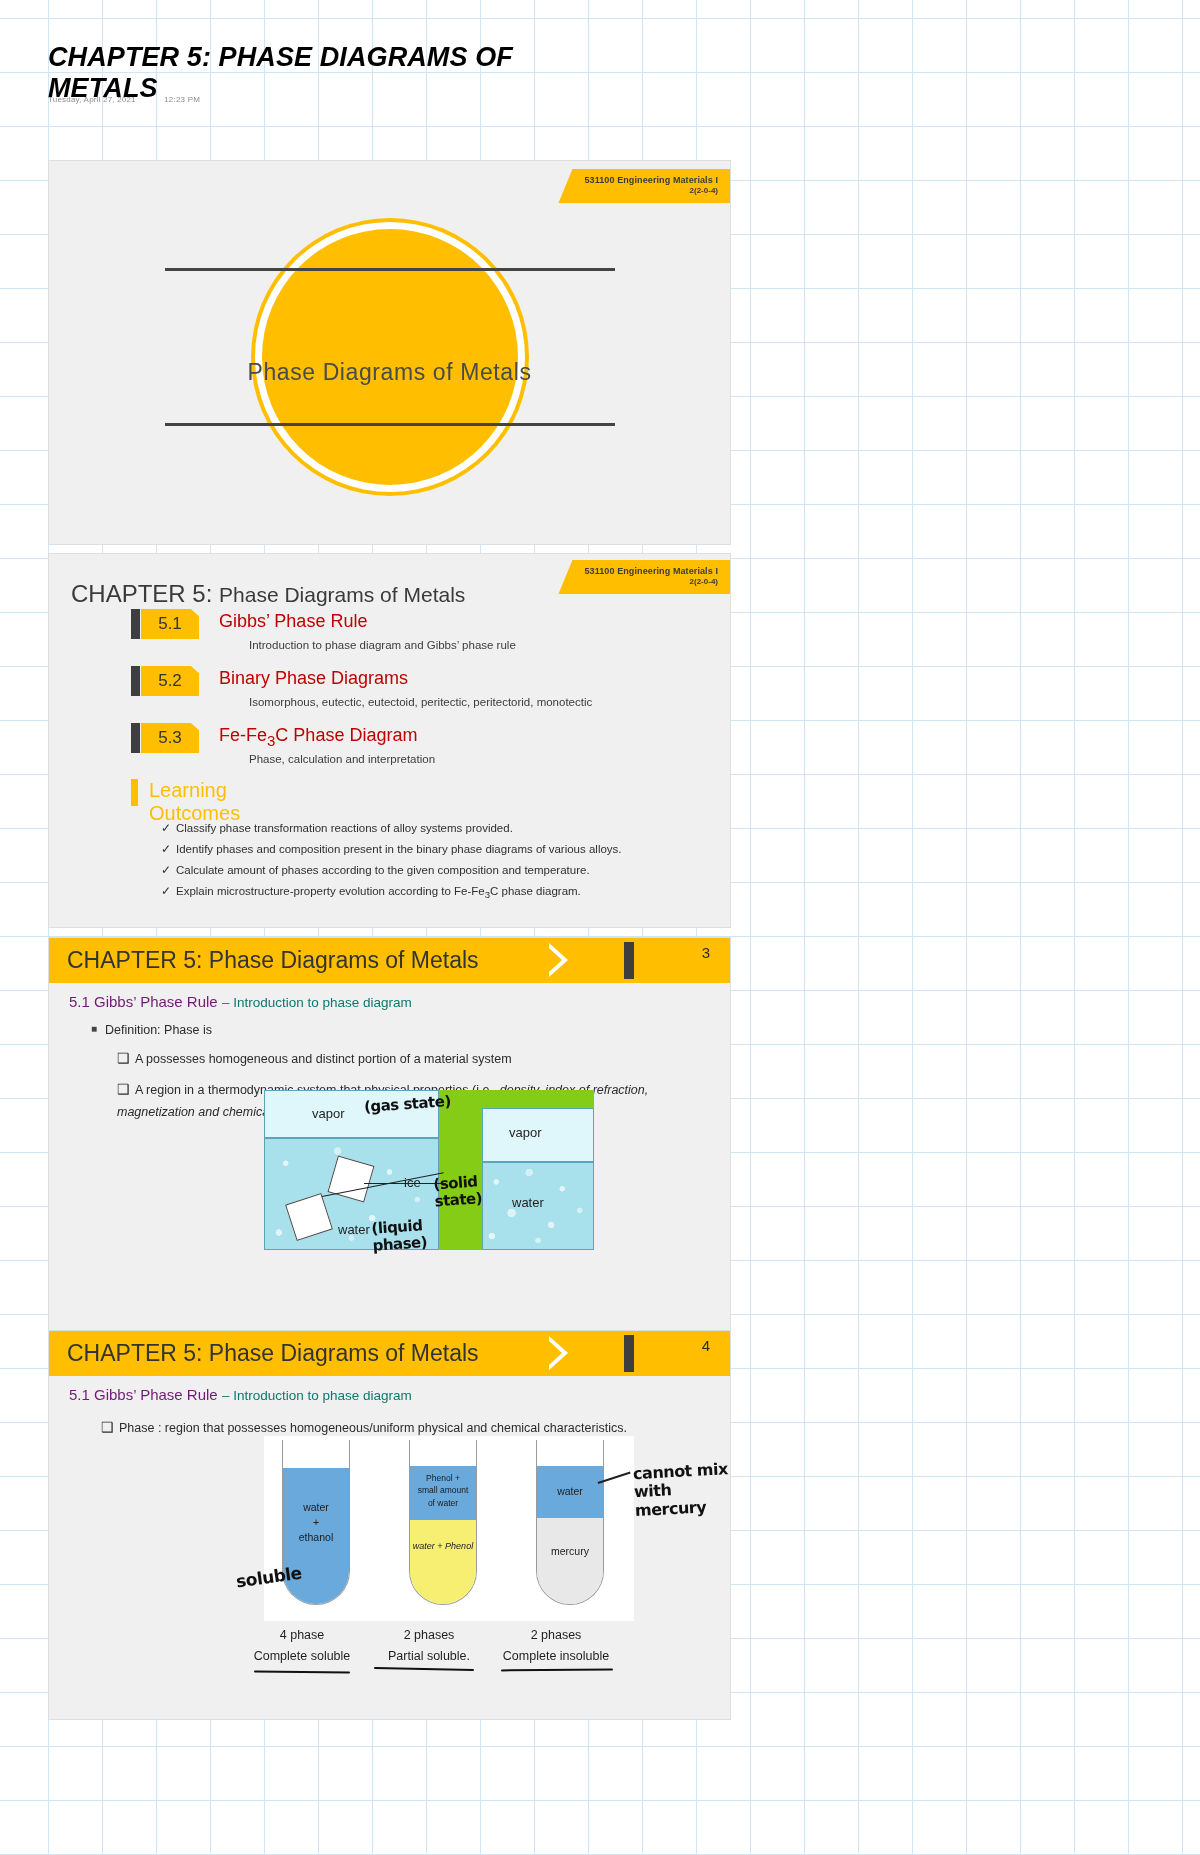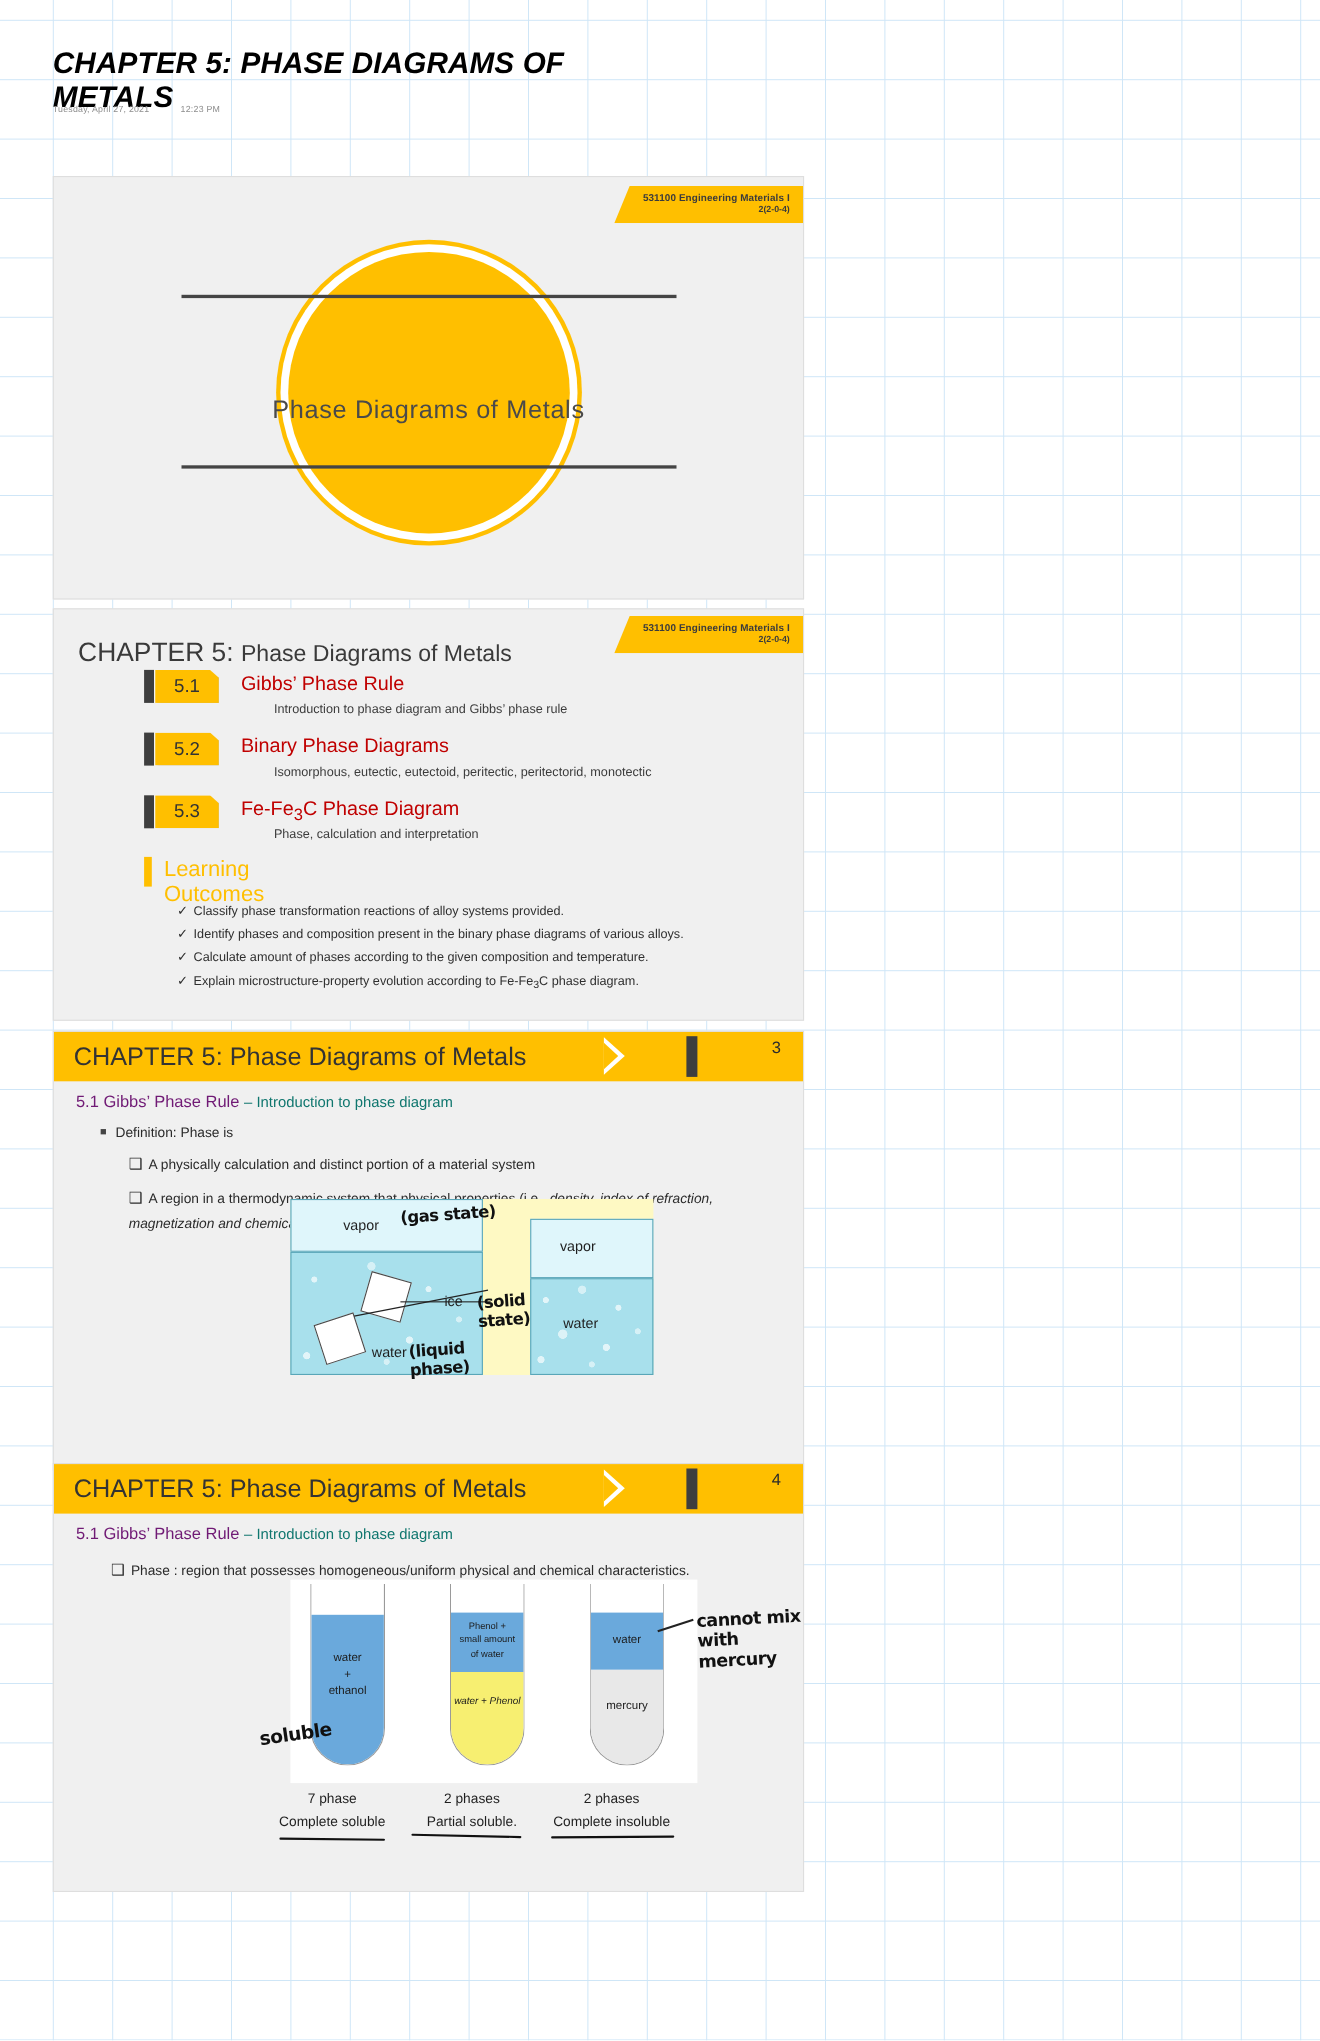--- a/index.html
+++ b/index.html
@@ -148,21 +148,21 @@
     position:absolute; left:20px; top:55px; font-size:15px;
   }
   .sub-line .red{ color:#701a75; }
   .sub-line .grn{ color:#0f766e; font-size:13.5px;}
   .bl{ position:absolute; font-size:12.5px; color:#2b2b2b; }
   .sq{ display:inline-block; width:14px; color:#444; font-size:10px; vertical-align:2px;}
   .bx{ display:inline-block; width:18px; color:#2b2b2b; font-size:14px;}
   .it{ font-style:italic; }
 
   
-  .fig1{ position:absolute; left:215px; top:152px; width:330px; height:160px; background:#fef9c3;}
+  .fig1{ position:absolute; left:215px; top:152px; width:330px; height:160px; background:#84cc16;}
   .box{ position:absolute; border:1px solid #59a6b8; }
   .vapor{ background:#dff6fb; }
   .watr{
     background:#a8e0ec;
     background-image:
       radial-gradient(circle at 12% 22%, #ffffffaa 2.5px, transparent 3px),
       radial-gradient(circle at 42% 11%, #ffffff88 3.5px, transparent 4px),
       radial-gradient(circle at 72% 30%, #ffffffaa 2.5px, transparent 3px),
       radial-gradient(circle at 26% 58%, #ffffff99 4px, transparent 4.5px),
       radial-gradient(circle at 62% 72%, #ffffffaa 3px, transparent 3.5px),
@@ -269,21 +269,21 @@
     <div class="sub-line">
       <span class="red">5.1 Gibbs’ Phase Rule</span>
       <span class="grn">– Introduction to phase diagram</span>
     </div>
 
     <div class="bl" style="left:42px; top:85px;">
       <span class="sq">■</span><span>Definition: Phase is</span>
     </div>
 
     <div class="bl" style="left:68px; top:112px;">
-      <span class="bx">❑</span><span>A physically calculation and distinct portion of a material system</span>
+      <span class="bx">❑</span><span>A possesses homogeneous and distinct portion of a material system</span>
     </div>
 
     <div class="bl" style="left:68px; top:139px; width:570px; line-height:1.75;">
       <span class="bx">❑</span><span>A region in a thermodynamic system that physical properties (i.e., <span class="it">density, index of refraction, magnetization and chemical composition</span>) of a material are essentially uniform.</span>
     </div>
 
     <div class="fig1">
       <div class="box vapor" style="left:0; top:0; width:175px; height:48px;"></div>
       <div class="box watr" style="left:0; top:48px; width:175px; height:112px;"></div>
       <div class="figlbl" style="left:48px; top:16px;">vapor</div>
@@ -342,21 +342,21 @@
         <div class="fill" style="top:78px; bottom:0; background:#e8e8e8;"></div>
         <div class="tube-txt" style="top:44px;">water</div>
         <div class="tube-txt" style="top:104px;">mercury</div>
       </div>
 
       <div class="hand" style="left:-28px; top:132px; transform:rotate(-8deg); font-size:17px;">soluble</div>
       <div class="ptr" style="left:334px; top:46px; width:34px; transform:rotate(-18deg); height:2.4px;"></div>
       <div class="hand" style="left:370px; top:26px; width:120px; font-size:16px; transform:rotate(-3deg);">cannot mix<br>with<br>mercury</div>
     </div>
 
-    <div class="cap" style="left:198px; top:297px; width:110px;">7 phase</div>
+    <div class="cap" style="left:198px; top:297px; width:110px;">4 phase</div>
     <div class="cap" style="left:325px; top:297px; width:110px;">2 phases</div>
     <div class="cap" style="left:452px; top:297px; width:110px;">2 phases</div>
 
     <div class="cap" style="left:183px; top:318px; width:140px;">Complete soluble</div>
     <div class="cap" style="left:310px; top:318px; width:140px;">Partial soluble.</div>
     <div class="cap" style="left:437px; top:318px; width:140px;">Complete insoluble</div>
 
     <div class="uline" style="left:205px; top:340px; width:96px; transform:rotate(.6deg);"></div>
     <div class="uline" style="left:325px; top:337px; width:100px; transform:rotate(1.2deg);"></div>
     <div class="uline" style="left:452px; top:338px; width:112px; transform:rotate(-.4deg);"></div>

